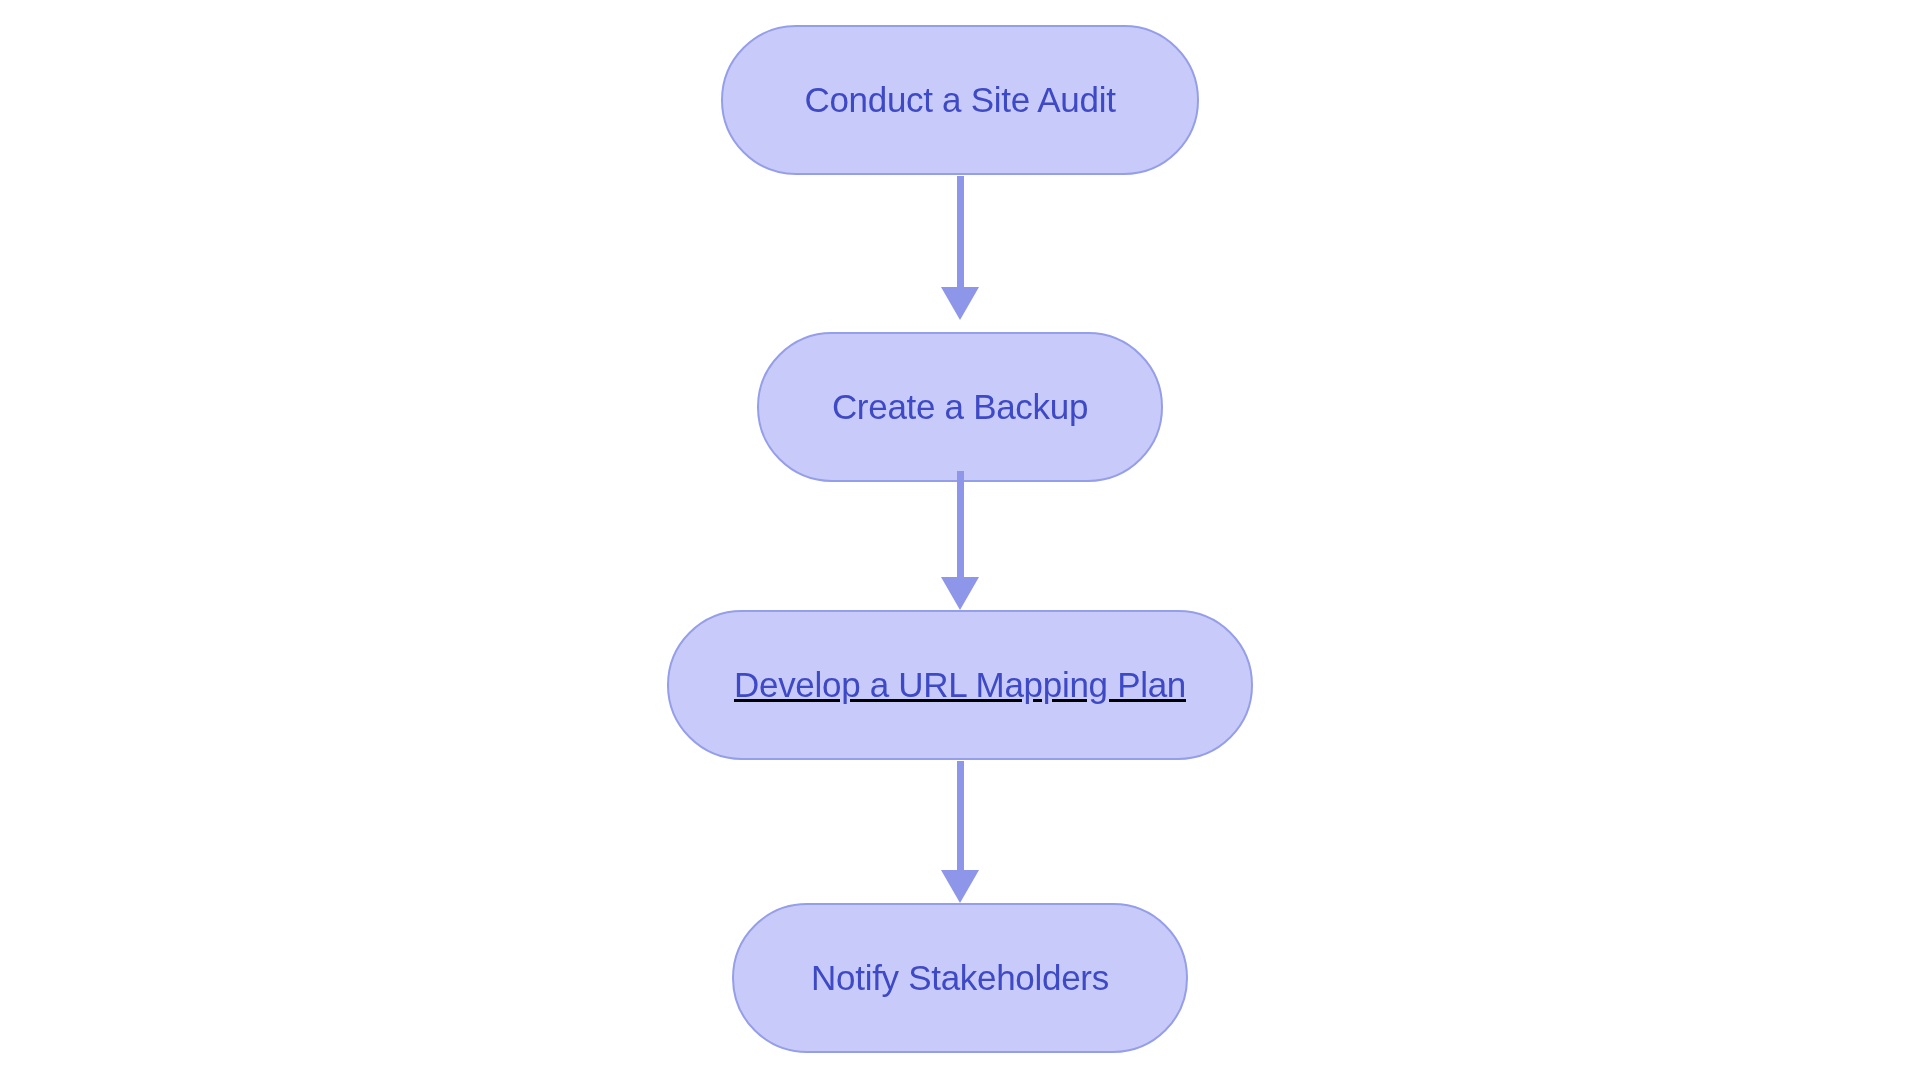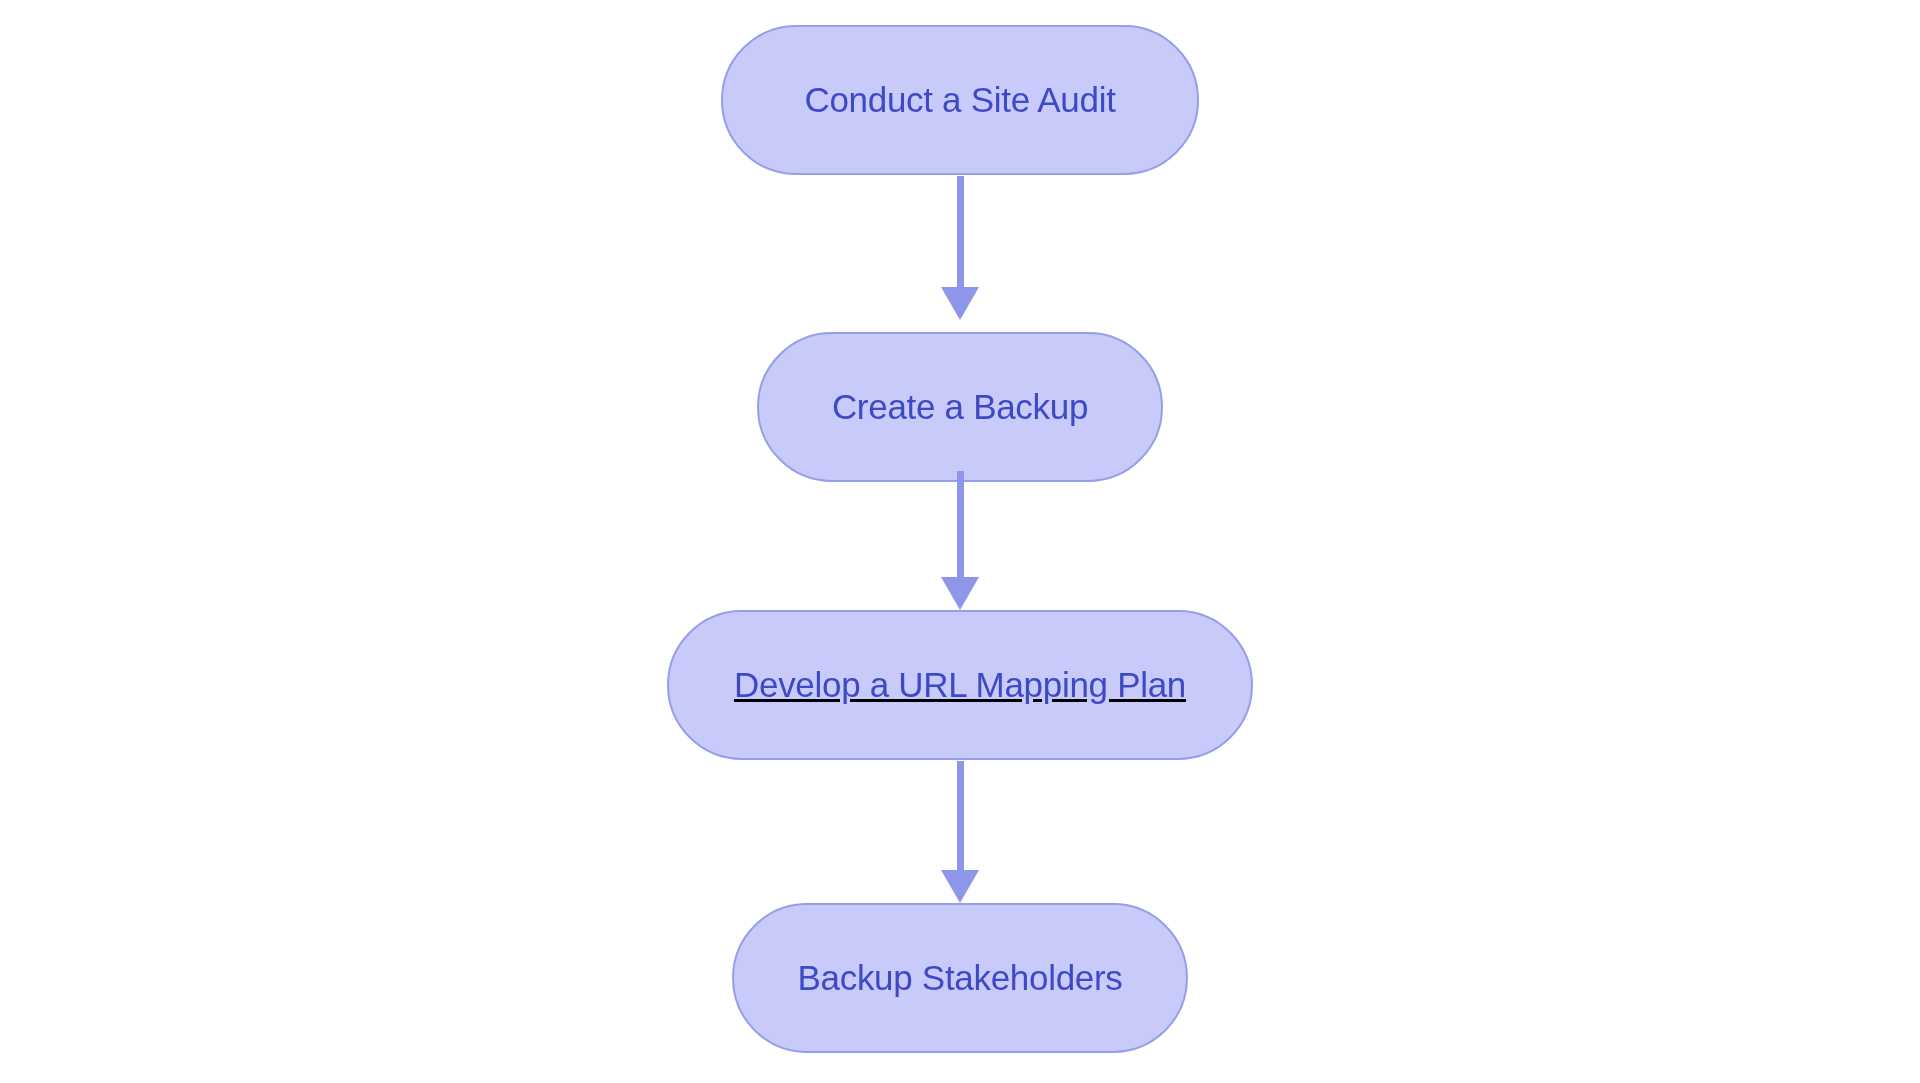--- a/index.html
+++ b/index.html
@@ -96,16 +96,16 @@
   <div class="flow-node node-3">
     <span class="node-label">Develop a URL Mapping Plan</span>
   </div>
 
   <div class="arrow arrow-3">
     <div class="arrow-line"></div>
     <div class="arrow-head"></div>
   </div>
 
   <div class="flow-node node-4">
-    <span class="node-label">Backup Stakeholders</span>
+    <span class="node-label">Notify Stakeholders</span>
   </div>
 
 </div>
 
 </body></html>

